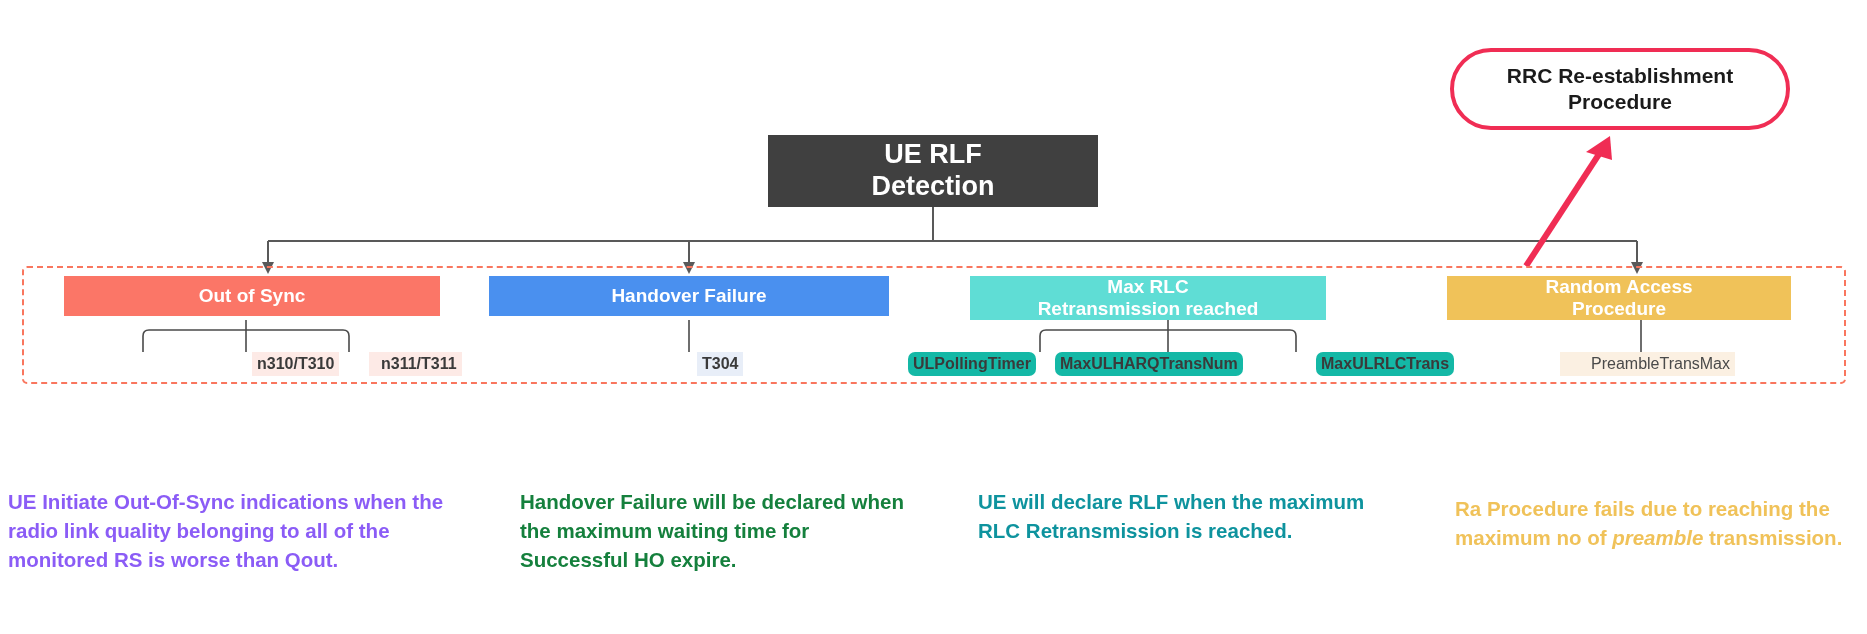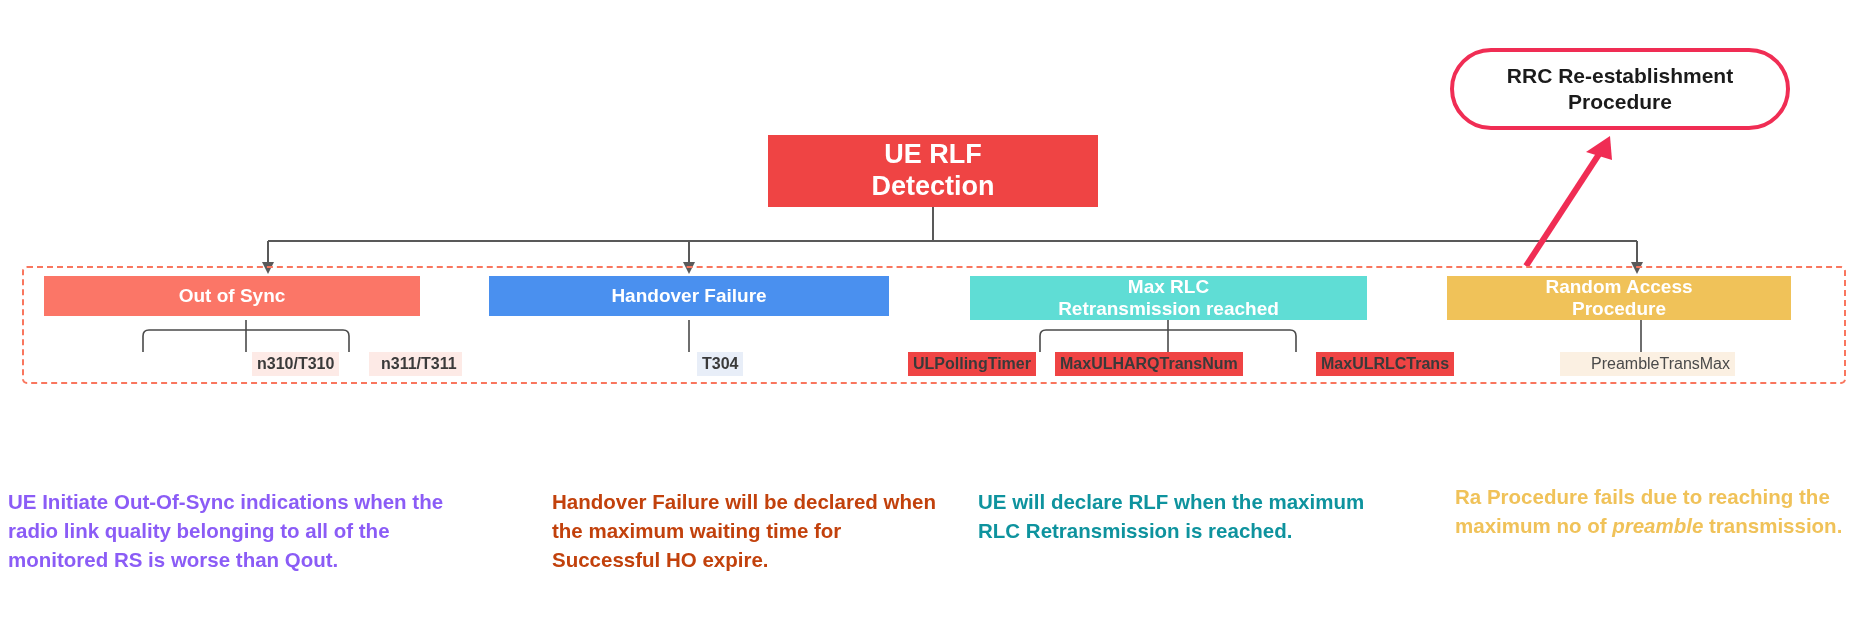--- a/index.html
+++ b/index.html
@@ -15,21 +15,21 @@
   .title-sliver {
     position: absolute; left: 140px; top: -14px;
     font-size: 26px; font-weight: bold; color: #0d2d6b;
     white-space: nowrap; letter-spacing: .2px;
   }
 
   
   .root-box {
     position: absolute; left: 768px; top: 135px;
     width: 330px; height: 72px;
-    background: #ef4444;
+    background: #404040;
     display: flex; align-items: center; justify-content: center;
     text-align: center;
     color: #ffffff; font-size: 27px; font-weight: bold; line-height: 1.18;
   }
 
   
   .rrc-box {
     position: absolute; left: 1450px; top: 48px;
     width: 340px; height: 82px;
     border: 4px solid #F02D54; border-radius: 42px;
@@ -49,50 +49,50 @@
 
   
   .branch-box {
     position: absolute; height: 40px;
     display: flex; align-items: center; justify-content: center;
     text-align: center;
     color: #ffffff; font-weight: bold; line-height: 1.15;
     font-size: 19px;
   }
   .branch-box.two-line { height: 44px; font-size: 19px; }
-  .bb-sync   { left: 44px;   top: 276px; width: 376px; background: #FB7667; }
+  .bb-sync   { left: 64px;   top: 276px; width: 376px; background: #FB7667; }
   .bb-ho     { left: 489px;  top: 276px; width: 400px; background: #4A90EF; }
-  .bb-rlc    { left: 970px;  top: 276px; width: 397px; background: #5FDDD5; }
+  .bb-rlc    { left: 970px;  top: 276px; width: 356px; background: #5FDDD5; }
   .bb-ra     { left: 1447px; top: 276px; width: 344px; background: #F0C259; }
 
   
   .leaf {
     position: absolute; top: 352px; height: 24px;
     display: flex; align-items: center; justify-content: center;
     font-size: 16px; font-weight: bold; color: #3a3a3a;
     white-space: nowrap; padding: 0 5px;
   }
   .leaf.plain { font-weight: normal; color: #4a4a4a; font-size: 16px; padding-left: 31px; }
   .chip-pink  { background: #FDEAE6; }
   .chip-blue  { background: #E8EEF8; }
-  .chip-teal  { background: #ef4444; }
+  .chip-teal  { background: #14b8a6; border-radius: 7px; }
   .chip-amber { background: #FBF0E2; }
 
   
   .wires { position: absolute; left: 0; top: 0; width: 1867px; height: 634px; pointer-events: none; }
 
   
   .caption {
     position: absolute; top: 487px;
     font-size: 20.5px; font-weight: bold; line-height: 1.42;
   }
   .cap-1 { left: 8px;    width: 486px; color: #8b5cf6; }
-  .cap-2 { left: 520px;  width: 400px; color: #c2410c; margin-left: 32px; }
+  .cap-2 { left: 520px;  width: 400px; color: #15803d; }
   .cap-3 { left: 978px;  width: 400px; color: #0E939E; }
-  .cap-4 { left: 1455px; width: 400px; color: #F0C259; top: 482px; }
+  .cap-4 { left: 1455px; width: 400px; color: #F0C259; top: 494px; }
   .caption em { font-style: italic; }
 </style>
 </head>
 <body>
 
 <div id="canvas">
 
   <div class="title-sliver"></div>
 
   <svg class="wires" viewBox="0 0 1867 634">

